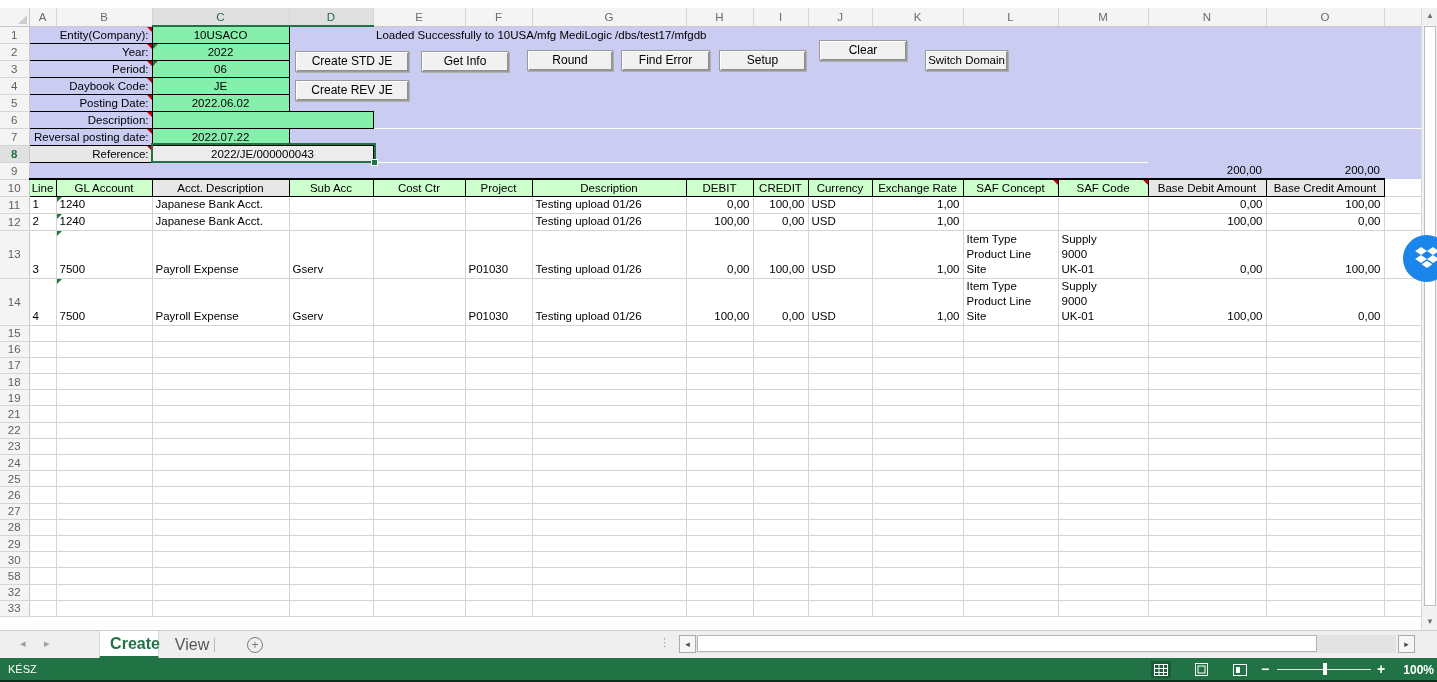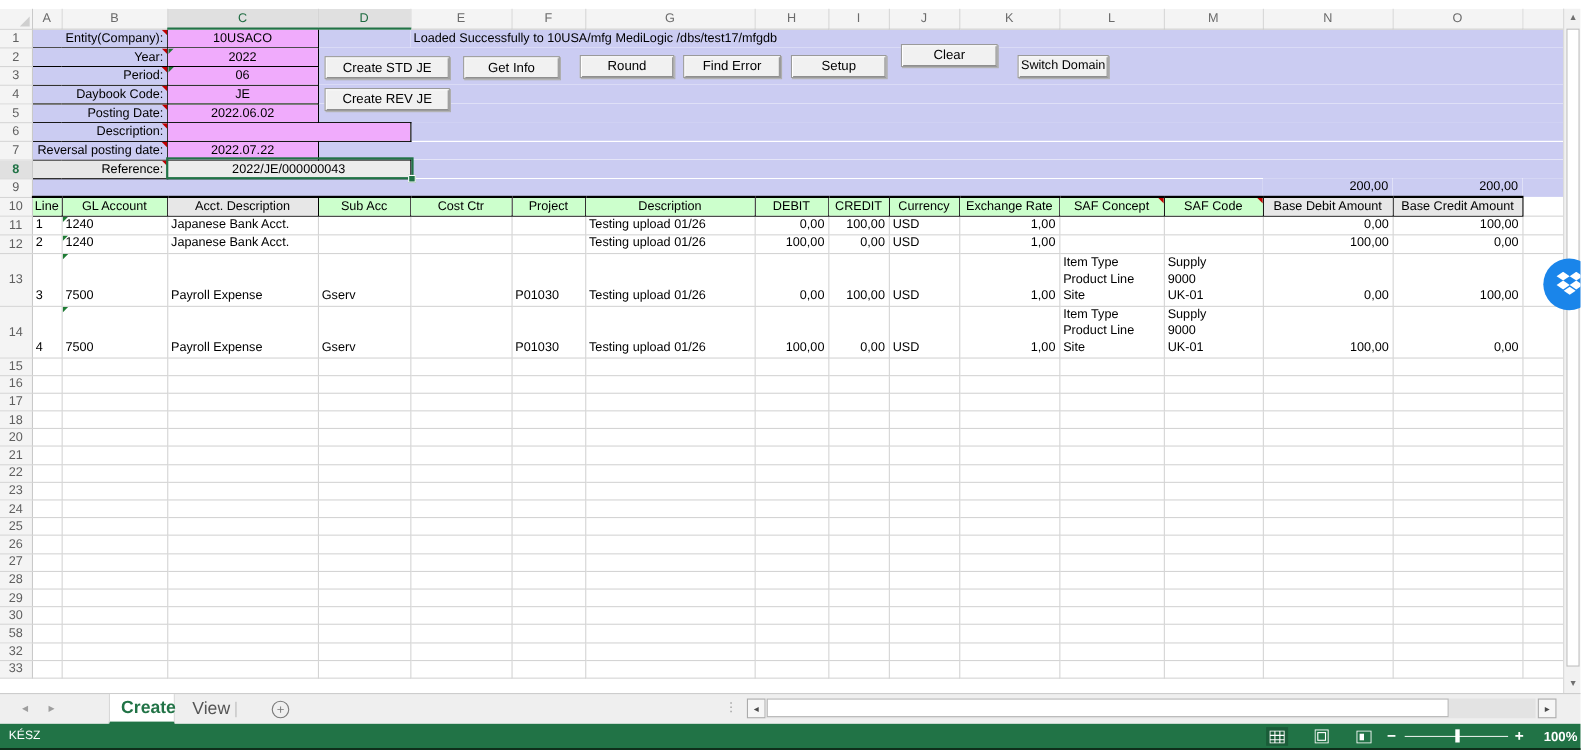--- a/index.html
+++ b/index.html
@@ -25,21 +25,21 @@
   th.colhead.sel { background:#e0e0e0; color:#1e6b41; border-bottom:2px solid #217346; }
   th.corner { background:#f4f4f4; border-right:1px solid #c9c9c9; border-bottom:1px solid #c9c9c9; position:relative; }
   th.corner .cnr { position:absolute; right:2px; bottom:2px; width:0; height:0;
                    border-bottom:9px solid #cfcfcf; border-left:9px solid transparent; }
   td.gut { background:#f4f4f4; color:#5f5f5f; font-size:11px; text-align:center;
            border-right:1px solid #c9c9c9; border-bottom:1px solid #d5d5d5; }
   td.gut.sel-row { background:#e0e0e0; color:#217346; font-weight:bold; }
 
   td.lav { background:#cbccf2; }
   td.lbl { background:#cbccf2; border:1px solid #000; font-weight:bold; text-align:right; padding-right:3px; position:relative; }
-  td.val { background:#f0abfc; border:1px solid #000; font-weight:bold; text-align:center; position:relative; }
+  td.val { background:#86efac; border:1px solid #000; font-weight:bold; text-align:center; position:relative; }
   td.val.grayval { background:#ececec; }
   td.msg { background:#cbccf2; font-weight:bold; font-size:12px; padding-left:3px; }
   td.tot { background:#cbccf2; font-weight:bold; text-align:right; padding-right:4px; }
 
   td.hdr { border:1px solid #000; border-top:2px solid #000; font-weight:bold; text-align:center; background:#ccffcc; position:relative; }
   td.hdr.gray { background:#e7e7e7;margin-top:36px; }
 
   td.cell { border-right:1px solid #d4d4d4; border-bottom:1px solid #d4d4d4; vertical-align:bottom;
             padding:0 3px 1px 3px; line-height:15px; }
   td.cell.ta-r { text-align:right; }
@@ -384,21 +384,21 @@
     <td class="cell"></td>
             <td class="cell"></td>
     <td class="cell"></td>
             <td class="cell"></td>
     <td class="cell"></td>
             <td class="cell"></td>
     <td class="cell"></td>
             <td class="cell"></td>
   </tr>
           <tr class="r-std">
-    <td class="gut">20</td>
+    <td class="gut">19</td>
     <td class="cell"></td>
             <td class="cell"></td>
     <td class="cell"></td>
             <td class="cell"></td>
     <td class="cell"></td>
             <td class="cell"></td>
     <td class="cell"></td>
             <td class="cell"></td>
     <td class="cell"></td>
             <td class="cell"></td>

